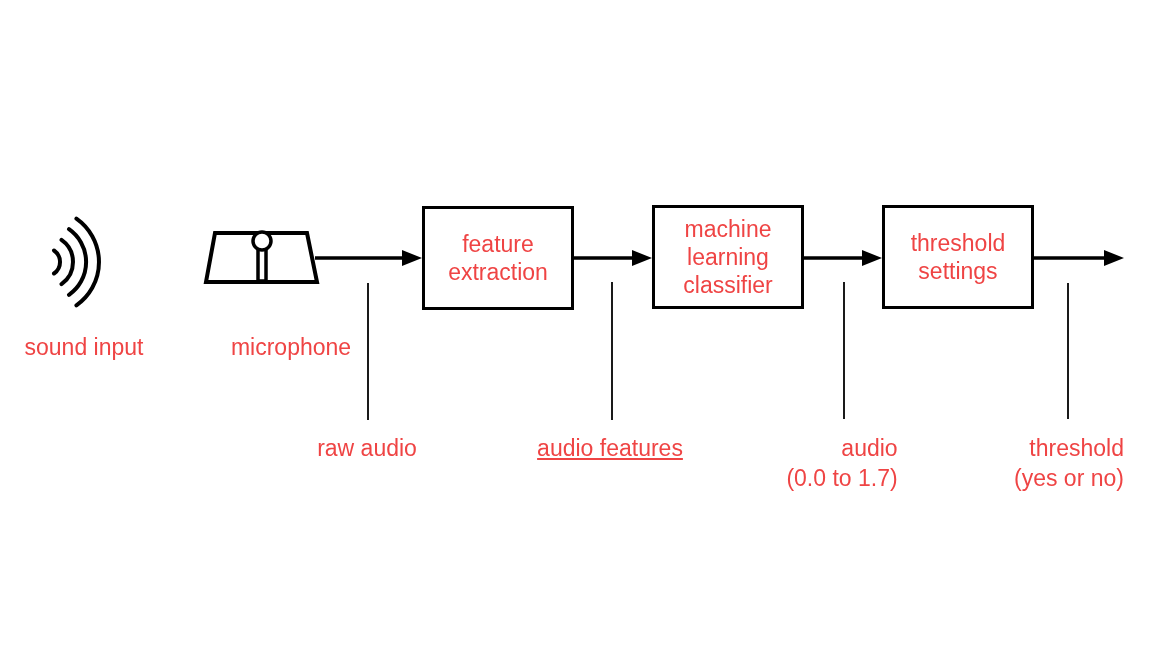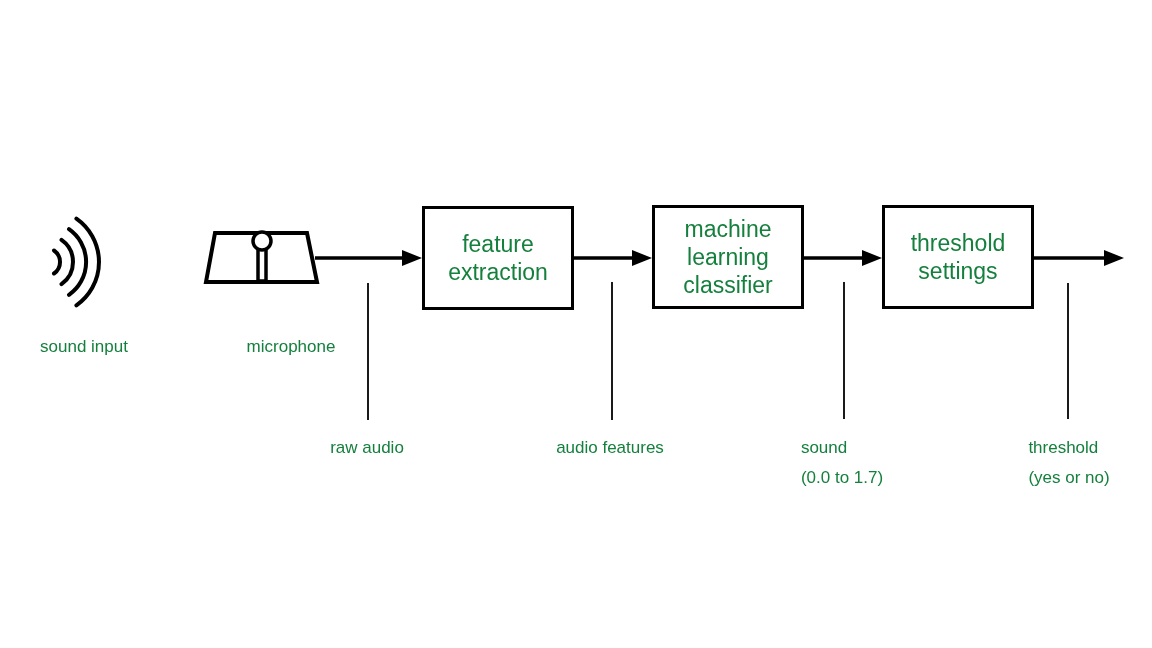--- a/index.html
+++ b/index.html
@@ -6,21 +6,21 @@
     margin: 0;
     padding: 0;
     background: #ffffff;
   }
   .canvas {
     position: relative;
     width: 1152px;
     height: 648px;
     background: #ffffff;
     font-family: "Liberation Sans", sans-serif;
-    color: #15803d;
+    color: #ef4444;
     overflow: hidden;
   }
   .shapes-layer {
     position: absolute;
     left: 0;
     top: 0;
   }
   .stage-box {
     position: absolute;
     width: 152px;
@@ -35,32 +35,32 @@
   }
   .stage-line {
     font-size: 23px;
     line-height: 28px;
     text-align: center;
     white-space: nowrap;
   }
   .caption {
     position: absolute;
     transform: translateX(-50%);
-    font-size: 17px;
+    font-size: 23px;
     line-height: 30px;
-    text-align: left;
+    text-align: right;
     white-space: nowrap;
   }
   .box-feature    { left: 422px; top: 206px; }
   .box-classifier { left: 652px; top: 205px; }
   .box-threshold  { left: 882px; top: 205px; }
   .cap-sound      { left: 84px;   top: 332px; }
   .cap-mic        { left: 251px;  top: 332px; margin-left: 40px; }
   .cap-rawaudio   { left: 367px;  top: 433px; }
-  .cap-features   { left: 610px;  top: 433px; }
+  .cap-features   { left: 610px;  top: 433px; text-decoration: underline; }
   .cap-score      { left: 842px;  top: 433px; }
   .cap-aggression { left: 1069px; top: 433px; }
 </style>
 </head>
 <body>
 
 <div class="canvas">
 
   <svg class="shapes-layer" width="1152" height="648" viewBox="0 0 1152 648">
 
@@ -123,21 +123,21 @@
   <div class="caption cap-sound">sound input</div>
   <div class="caption cap-mic">microphone</div>
 
   <div class="caption cap-rawaudio">
     <div>raw audio</div>
   </div>
   <div class="caption cap-features">
     <div>audio features</div>
   </div>
   <div class="caption cap-score">
-    <div>sound</div>
+    <div>audio</div>
     <div>(0.0 to 1.7)</div>
   </div>
   <div class="caption cap-aggression">
     <div>threshold</div>
     <div>(yes or no)</div>
   </div>
 
 </div>
 
 </body></html>

